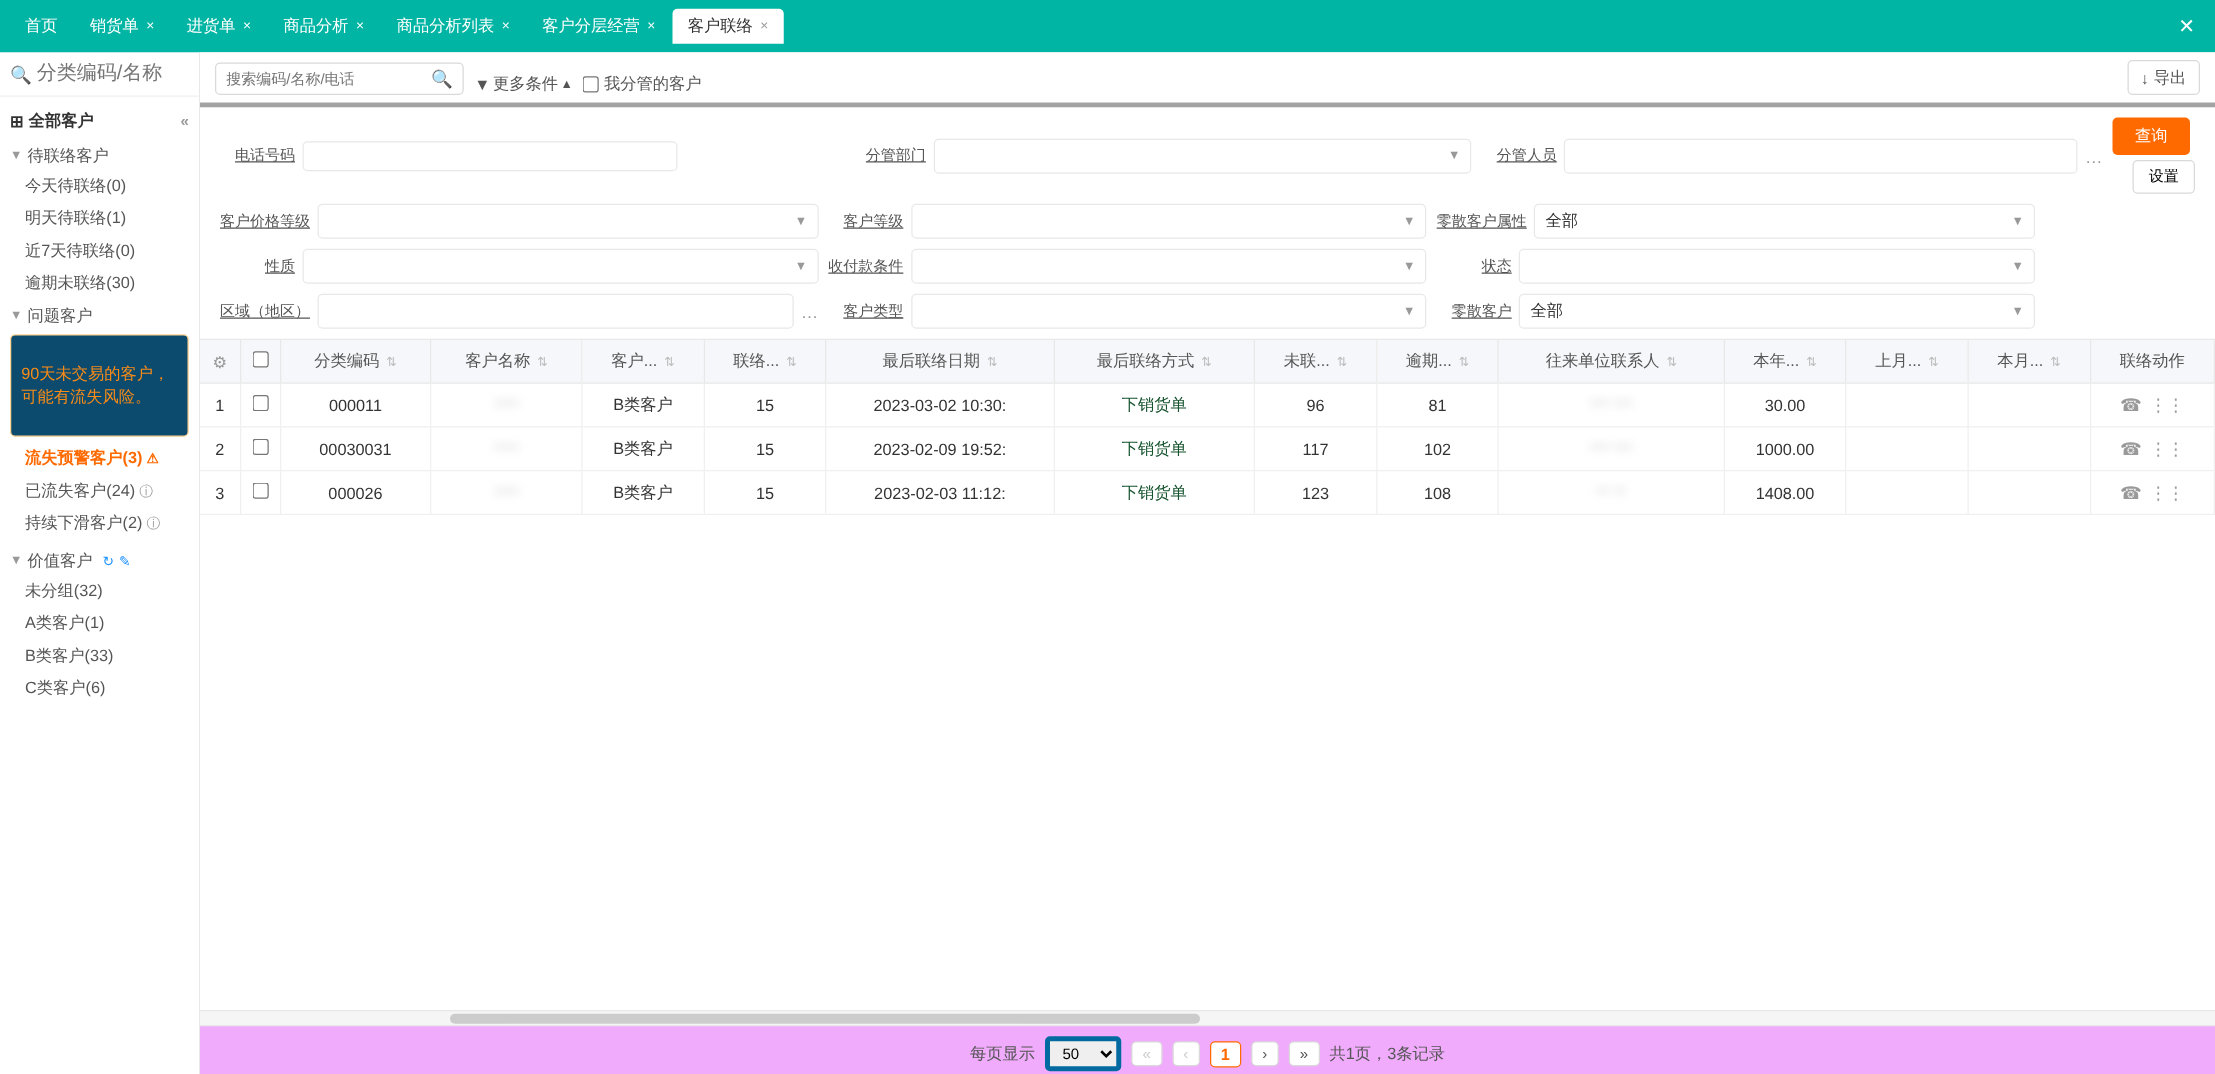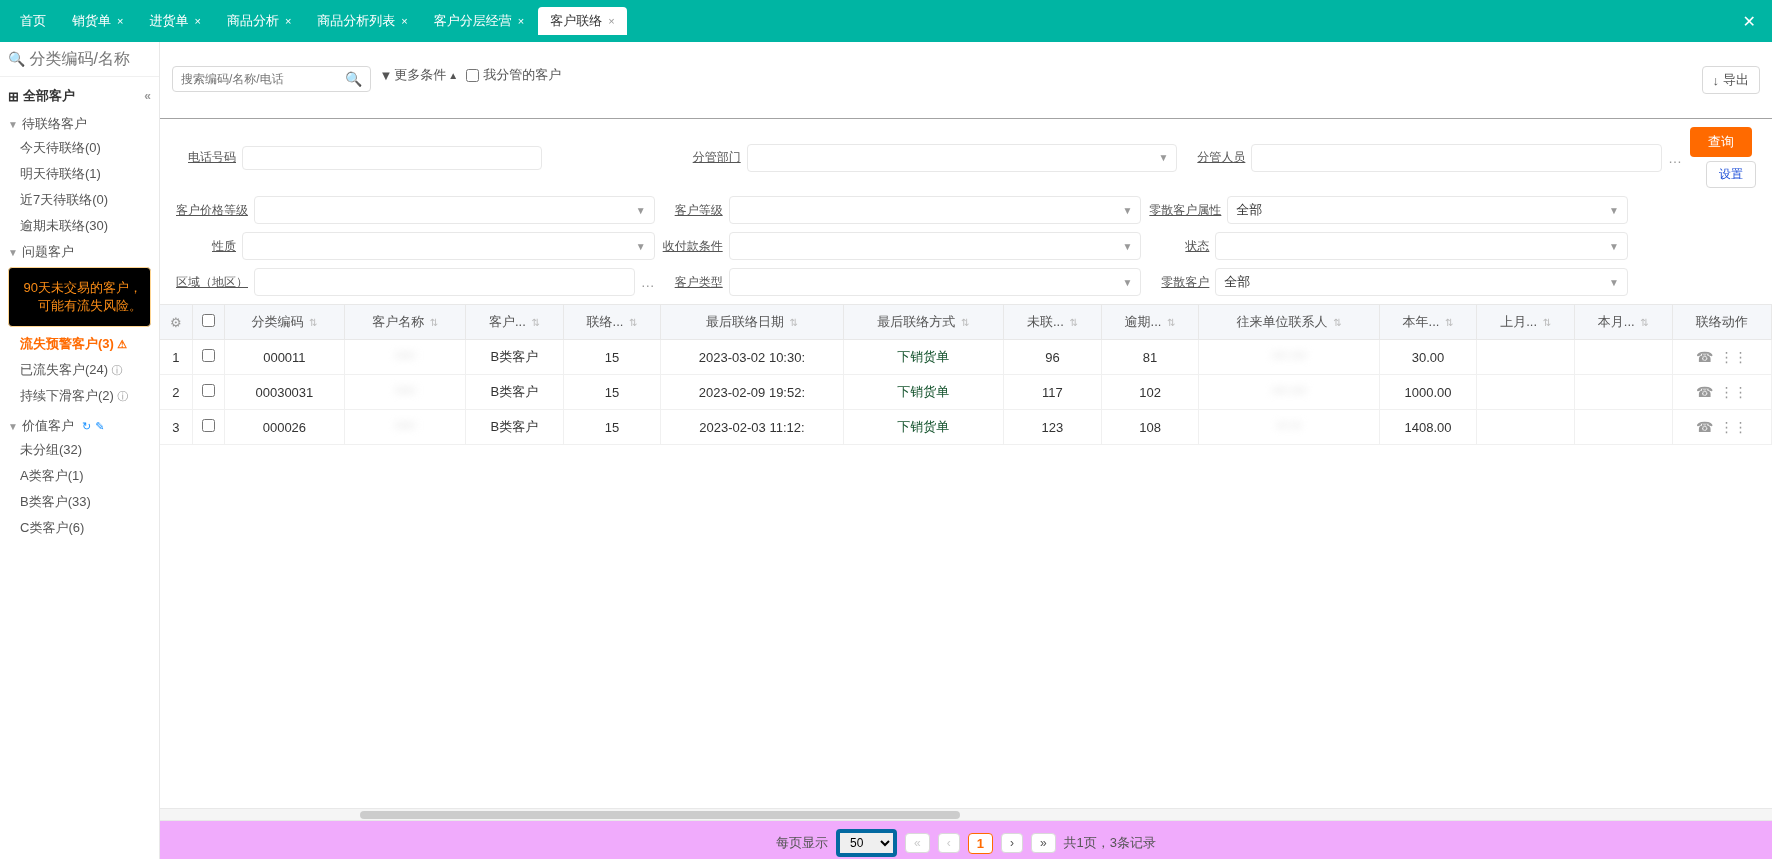--- a/index.html
+++ b/index.html
@@ -102,48 +102,47 @@
       padding: 4px 8px 4px 20px;
       color: #555;
       cursor: pointer;
       font-size: 12px;
     }
     .sidebar-item.active {
       color: #ff6a00;
       font-weight: bold;
     }
     .sidebar-risk-tip {
-      background: #000000;
+      background: #0c4a6e;
       border: 1px solid #ffd591;
       border-radius: 4px;
-      padding: 11px 8px;
+      padding: 22px 8px;
       margin: 4px 8px;
       font-size: 11px;
       color: #fa8c16;
-      text-align: right;
     }
     .sidebar-group2 { margin-top: 4px; }
     .collapse-icon { font-size: 10px; color: #999; }
 
     
     .content-area {
       flex: 1;
       display: flex;
       flex-direction: column;
       overflow: hidden;
       background: #f5f7fa;
     }
 
     
     .filter-bar {
       display: flex;
-      align-items: flex-start;
-      background: #fff;
-      padding: 24px 12px;
-      border-bottom: 1px solid #a3a3a3;
+      align-items: flex-end;
+      background: #fff;
+      padding: 6px 12px;
+      border-bottom: 4px solid #a3a3a3;
       gap: 8px;
     }
     .filter-search-input {
       display: flex;
       align-items: center;
       border: 1px solid #d9d9d9;
       border-radius: 4px;
       padding: 4px 8px;
       gap: 4px;
       min-width: 180px;
@@ -244,21 +243,21 @@
       color: #fff;
       border: none;
       border-radius: 4px;
       padding: 6px 18px;
       font-size: 13px;
       cursor: pointer;
       margin-right: 4px;
     }
     .settings-btn {
       background: #fff;
-      color: #1d4ed8;
+      color: #000000;
       border: 1px solid #d9d9d9;
       border-radius: 4px;
       padding: 4px 12px;
       font-size: 12px;
       cursor: pointer;
     }
     .btn-group-right {
       display: flex;
       flex-direction: column;
       gap: 4px;

